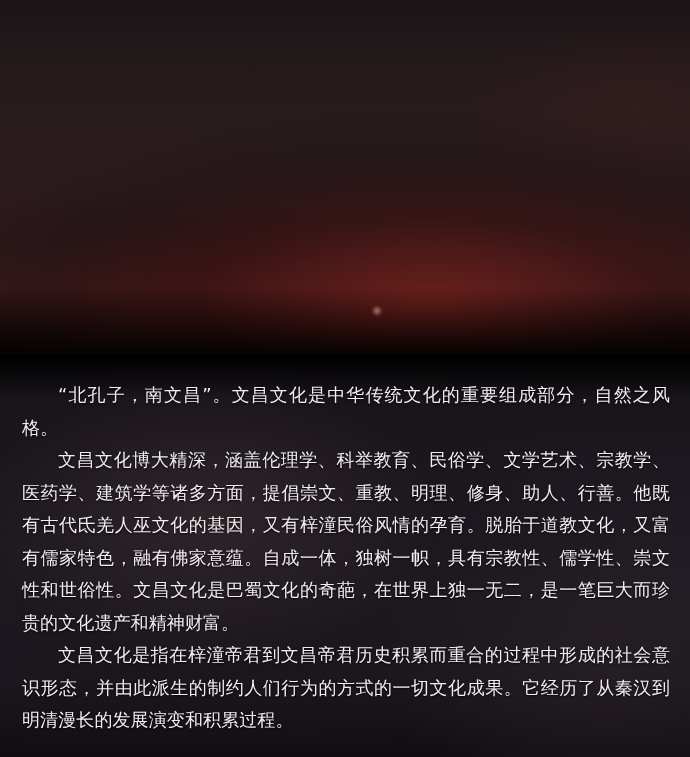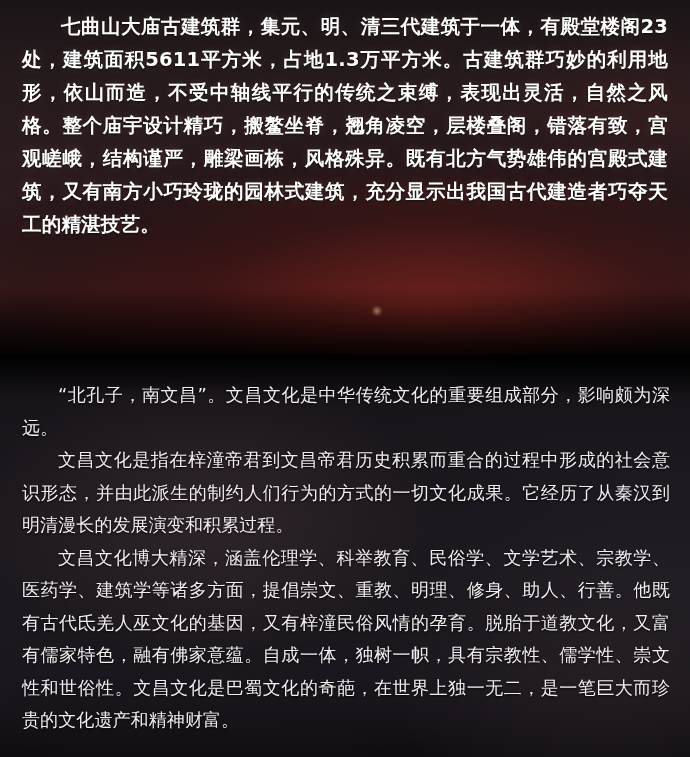--- a/index.html
+++ b/index.html
@@ -116,27 +116,26 @@
   }
 </style>
 </head>
 <body>
 
 <div class="page">
 
   <section class="panel-top">
     <span class="glow-dot"></span>
     <div class="top-text">
-      <p class="indent2">七曲山大庙古建筑群，集元、明、清三代建筑于一体，有殿堂楼阁23处，建筑面积5611平方米，占地1.3万平方米。古建筑群巧妙的利用地形，依山而造，不受中轴线平行的传统之束缚，表现出灵活，自然之风格。整个庙宇设计精巧，搬鳌坐脊，翘角凌空，层楼叠阁，错落有致，宫观嵯峨，结构谨严，雕梁画栋，风格殊异。既有北方气势雄伟的宫殿式建筑，又有南方小巧玲珑的园林式建筑，充分显示出我国古代建造者巧夺天工的精湛技艺。</p>
     </div>
   </section>
 
   <div class="divider"></div>
 
   <section class="panel-bottom">
     <div class="bottom-text">
-      <p class="indent2">“北孔子，南文昌”。文昌文化是中华传统文化的重要组成部分，影响颇为深远。</p>
+      <p class="indent2">“北孔子，南文昌”。文昌文化是中华传统文化的重要组成部分，自然之风格。</p>
+      <p class="indent2">文昌文化博大精深，涵盖伦理学、科举教育、民俗学、文学艺术、宗教学、医药学、建筑学等诸多方面，提倡崇文、重教、明理、修身、助人、行善。他既有古代氐羌人巫文化的基因，又有梓潼民俗风情的孕育。脱胎于道教文化，又富有儒家特色，融有佛家意蕴。自成一体，独树一帜，具有宗教性、儒学性、崇文性和世俗性。文昌文化是巴蜀文化的奇葩，在世界上独一无二，是一笔巨大而珍贵的文化遗产和精神财富。</p>
       <p class="indent2">文昌文化是指在梓潼帝君到文昌帝君历史积累而重合的过程中形成的社会意识形态，并由此派生的制约人们行为的方式的一切文化成果。它经历了从秦汉到明清漫长的发展演变和积累过程。</p>
-      <p class="indent2">文昌文化博大精深，涵盖伦理学、科举教育、民俗学、文学艺术、宗教学、医药学、建筑学等诸多方面，提倡崇文、重教、明理、修身、助人、行善。他既有古代氐羌人巫文化的基因，又有梓潼民俗风情的孕育。脱胎于道教文化，又富有儒家特色，融有佛家意蕴。自成一体，独树一帜，具有宗教性、儒学性、崇文性和世俗性。文昌文化是巴蜀文化的奇葩，在世界上独一无二，是一笔巨大而珍贵的文化遗产和精神财富。</p>
     </div>
   </section>
 
 </div>
 
 </body></html>

